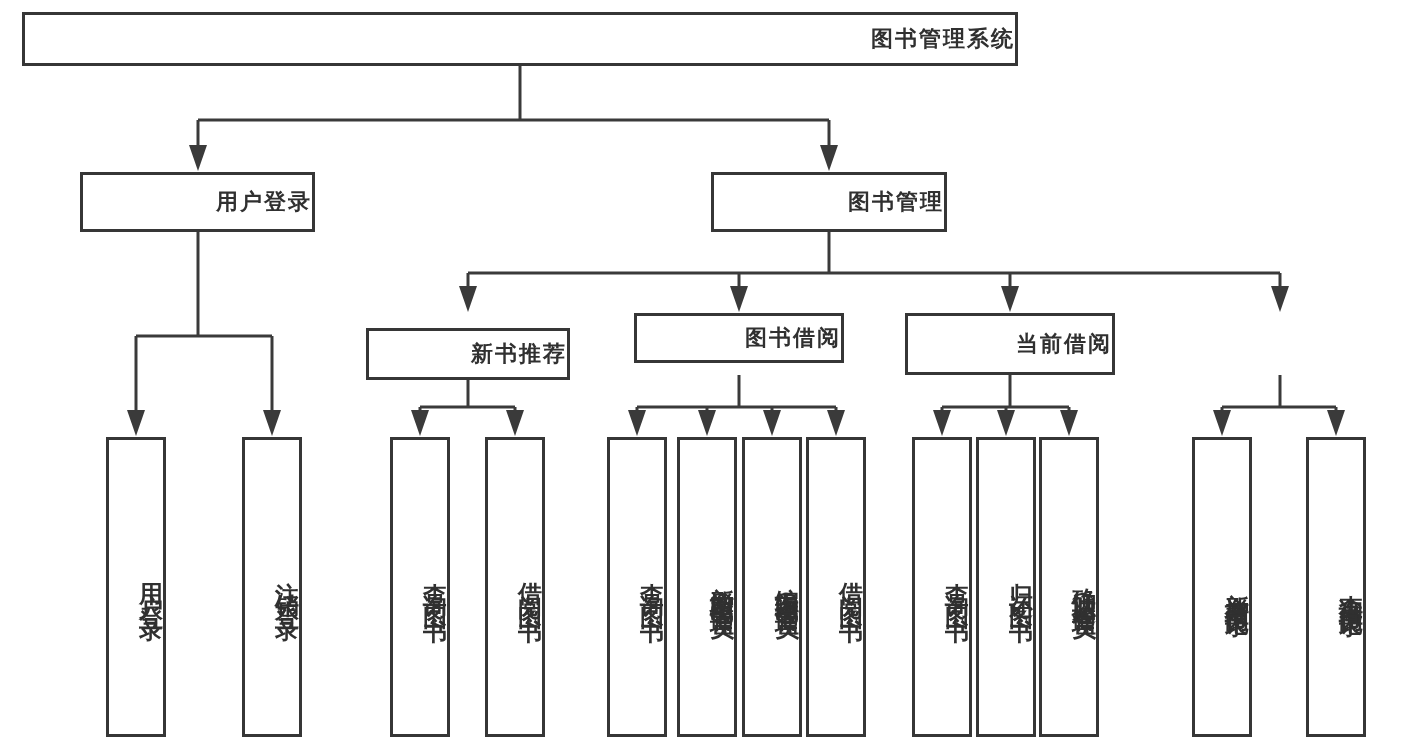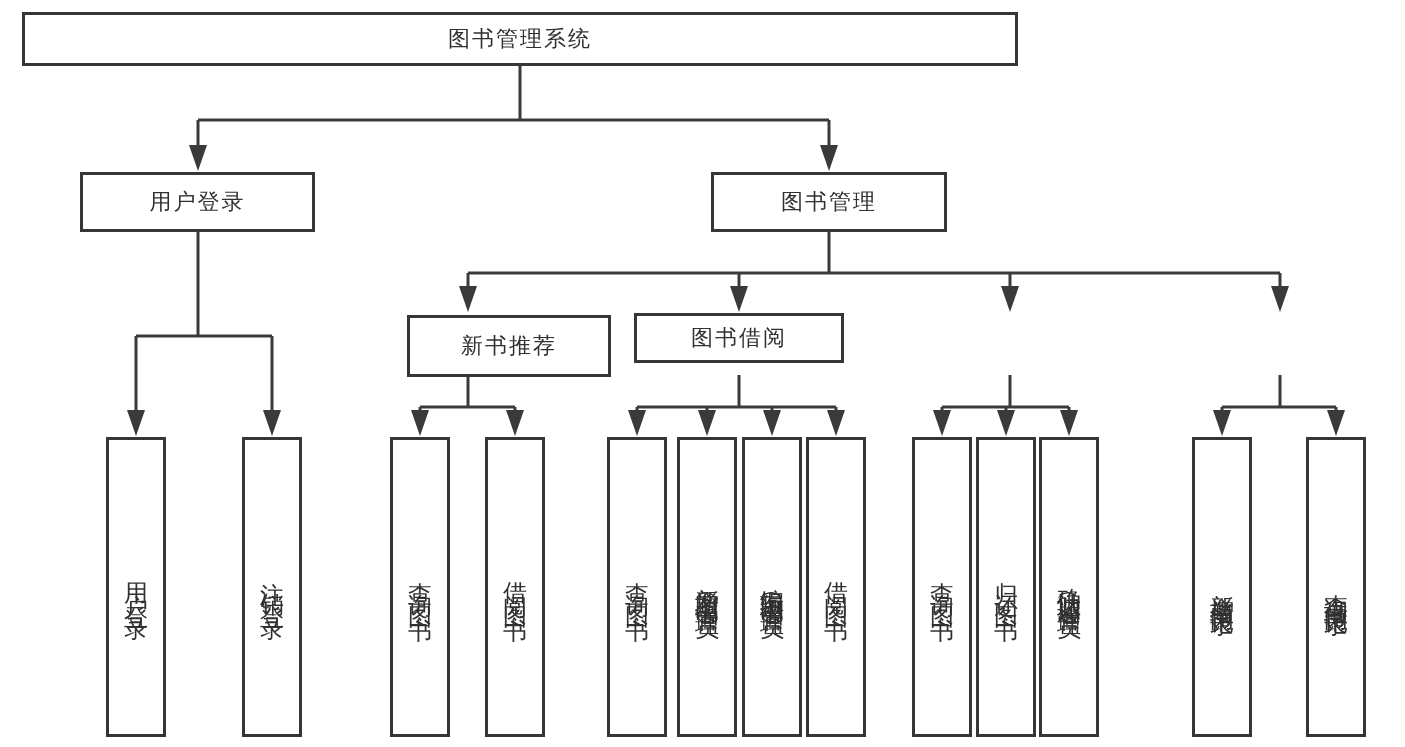--- a/index.html
+++ b/index.html
@@ -21,23 +21,24 @@
     width: 1405px; height: 747px;
     z-index: 1;
   }
   .node {
     position: absolute;
     box-sizing: border-box;
     border: 3px solid #363636;
     background: #ffffff;
     display: flex;
     align-items: center;
-    justify-content: center;
+    justify-content: flex-end;
     z-index: 2;
     color: #303030;
+    font-weight: bold;
   }
   .node .label {
     letter-spacing: 2px;
     white-space: nowrap;
   }
   .hnode .label {
     font-size: 22px;
   }
   .leaf {
     top: 437px;
@@ -139,26 +140,29 @@
     <span class="label">图书管理系统</span>
   </div>
 
   <div class="node hnode" style="left:80px; top:172px; width:235px; height:60px;">
     <span class="label">用户登录</span>
   </div>
   <div class="node hnode" style="left:711px; top:172px; width:236px; height:60px;">
     <span class="label">图书管理</span>
   </div>
 
-  <div class="node hnode" style="left:366px; top:315px; width:204px; height:62px;margin-left:41px;">
+  <div class="node hnode" style="left:366px; top:328px; width:204px; height:52px;">
     <span class="label">新书推荐</span>
   </div>
   <div class="node hnode" style="left:634px; top:313px; width:210px; height:50px;">
     <span class="label">图书借阅</span>
   </div>
+  <div class="node hnode" style="left:905px; top:313px; width:210px; height:62px;">
+    <span class="label">当前借阅</span>
+  </div>
 
   <div class="node leaf" style="left:106px;">
     <span class="label">用户登录</span>
   </div>
   <div class="node leaf" style="left:242px;">
     <span class="label">注销登录</span>
   </div>
 
   <div class="node leaf" style="left:390px;">
     <span class="label">查询图书</span>

